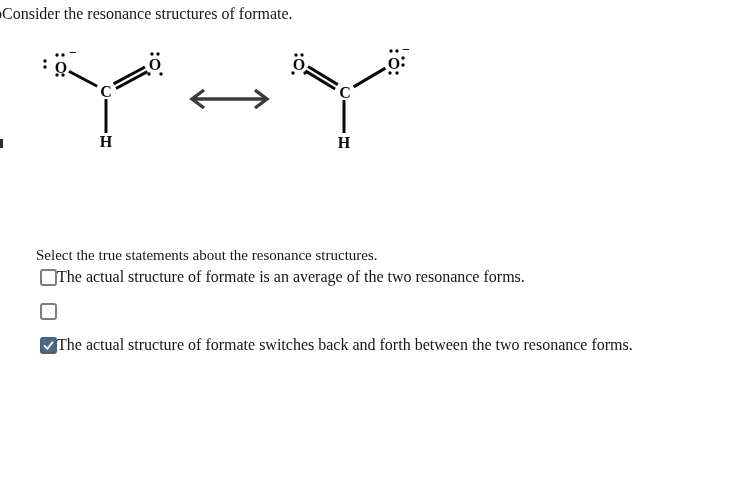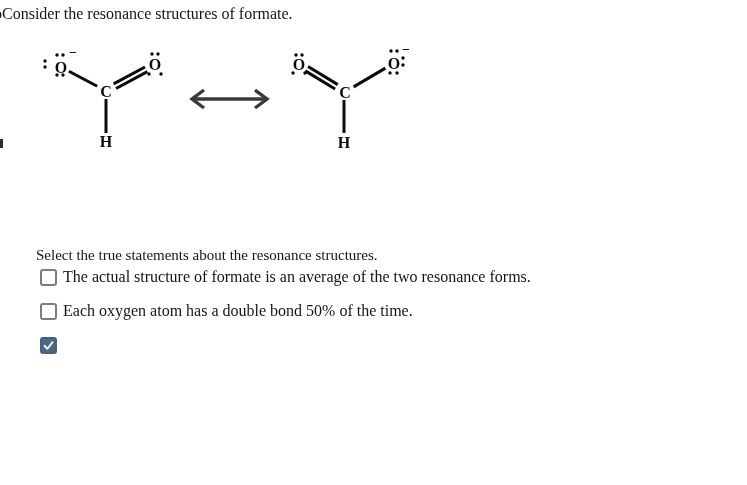--- a/index.html
+++ b/index.html
@@ -19,21 +19,21 @@
   .prompt{position:absolute;left:36px;top:247px;font-size:15px;white-space:nowrap;}
   .options{position:absolute;left:40px;top:268px;width:700px;}
   .option-row{display:flex;align-items:center;height:18px;margin-bottom:16px;}
   .checkbox{width:17px;height:17px;box-sizing:border-box;border:2px solid #7d7d7d;border-radius:3px;
             background:#fff;display:inline-flex;align-items:center;justify-content:center;
             flex:0 0 auto;cursor:pointer;}
   .checkbox svg{display:none;}
   .checkbox.checked{background:#4c6a86;border-color:#46617b;}
   .checkbox.checked svg{display:block;}
   .check-poly{fill:none;stroke:#ffffff;stroke-width:2.6;stroke-linecap:round;stroke-linejoin:round;}
-  .option-label{margin-left:6px;font-size:16px;white-space:nowrap;}
+  .option-label{font-size:16px;white-space:nowrap;}
 </style>
 </head>
 <body>
 
 <div id="page">
 
   <div class="title"><span class="frag">o</span><span>Consider the resonance structures of formate.</span></div>
 
   <div class="edge-mark"></div>
 
@@ -103,25 +103,25 @@
       
     </span>
     <span class="option-label">The actual structure of formate is an average of the two resonance forms.</span>
   </div>
 
 
   <div class="option-row">
     <span class="checkbox">
       
     </span>
-    <span class="option-label">Each oxygen atom has a double bond 50% of the time.</span>
   </div>
 
   <div class="option-row">
     <span class="checkbox checked">
       <svg width="13" height="13" viewBox="0 0 18 18">
         <polyline class="check-poly" points="3.5,9.5 7.5,13.5 14.5,4.5"></polyline>
       </svg>
     </span>
+    <span class="option-label">The actual structure of formate switches back and forth between the two resonance forms.</span>
   </div>
 </div>
 
 </div>
 
 </body></html>

